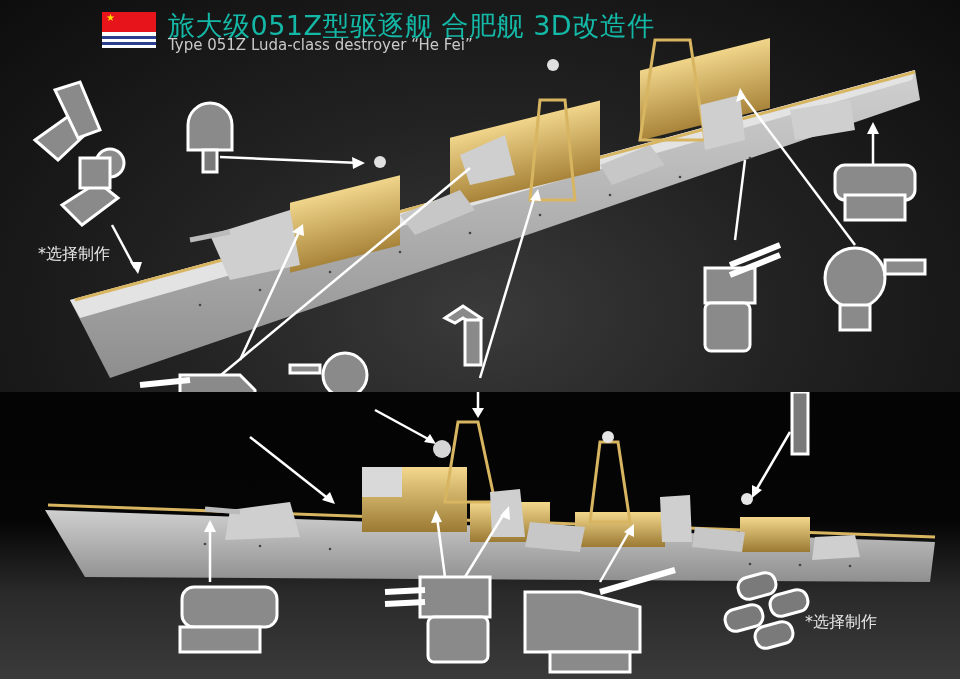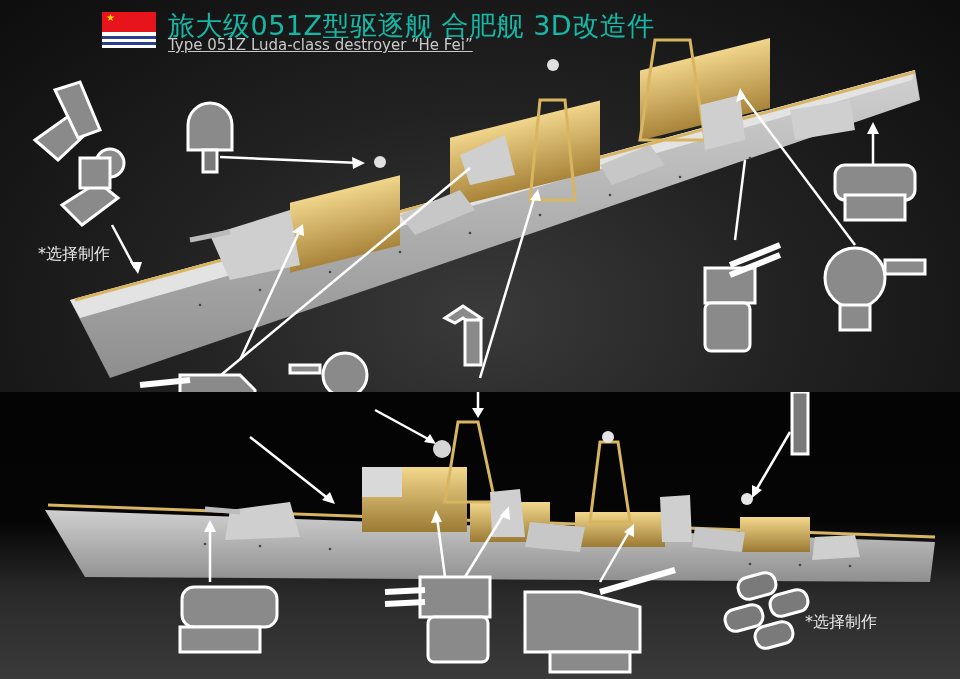--- a/index.html
+++ b/index.html
@@ -7,21 +7,21 @@
   .panel{position:absolute;left:0;width:960px;overflow:hidden;}
   #top-panel{top:0;height:392px;background:radial-gradient(ellipse at 50% 80%,#3a3a3a 0%,#222 45%,#0d0d0d 100%);}
   #bottom-panel{top:392px;height:287px;background:linear-gradient(#040404 0%,#050505 45%,#2a2a2a 70%,#3a3a3a 100%);}
   .header{position:absolute;left:102px;top:8px;z-index:5;}
   .flag{position:absolute;left:0;top:4px;width:54px;height:36px;}
   .flag .red{height:20px;background:#e8141c;position:relative;}
   .flag .red span{position:absolute;left:4px;top:1px;color:#ffde00;font-size:10px;line-height:10px;}
   .flag .stripe-w{height:3px;background:#fff;}
   .flag .stripe-b{height:3px;background:#2a3f8f;}
   .title-cn{position:absolute;left:66px;top:0;white-space:nowrap;color:#14b8a6;font-size:27px;letter-spacing:0.5px;}
-  .title-en{position:absolute;left:66px;top:28px;white-space:nowrap;color:#c9c9c9;font-size:15px;text-decoration:underline;}
+  .title-en{position:absolute;left:66px;top:28px;white-space:nowrap;color:#c9c9c9;font-size:15px;}
   .note{position:absolute;color:#e6e6e6;font-size:16px;z-index:5;}
   svg.layer{position:absolute;left:0;top:0;}
 </style>
 </head>
 <body>
 
 <div id="top-panel" class="panel">
   <svg class="layer" width="960" height="392">
     <defs>
       <linearGradient id="hullG" x1="0" y1="0" x2="0" y2="1">

